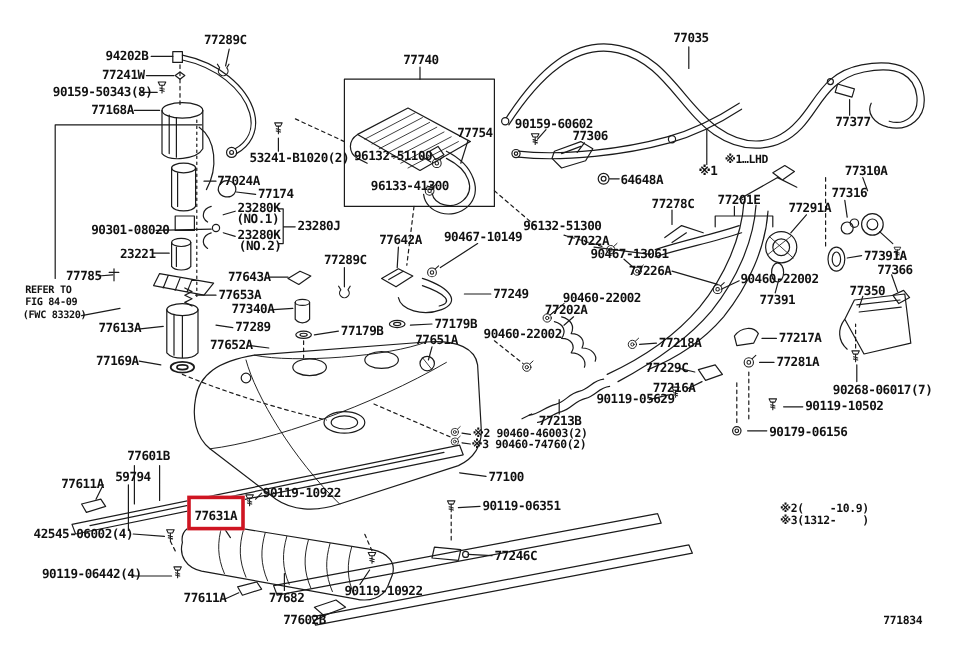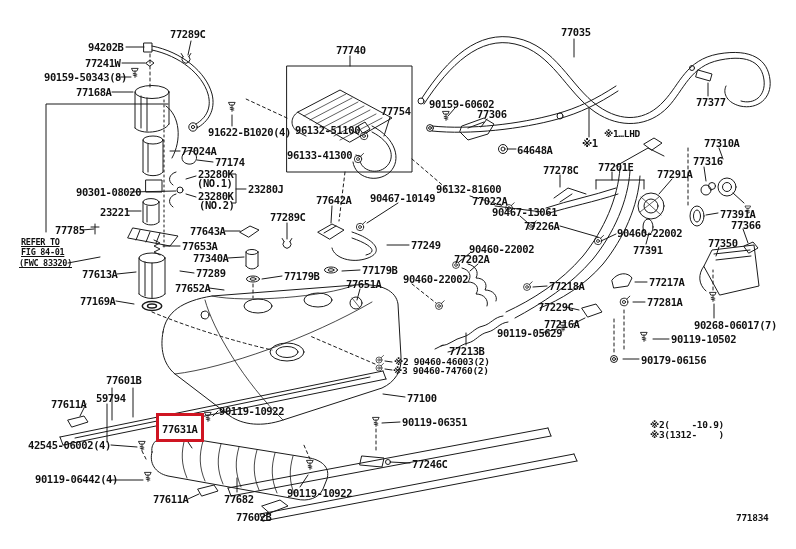--- a/index.html
+++ b/index.html
@@ -1,21 +1,21 @@
 <!DOCTYPE html>
 <html><head>
 <meta charset="utf-8">
 <style>
   html,body{margin:0;padding:0;background:#ffffff;}
   .stage{position:relative;width:796px;height:549px;background:#fff;overflow:hidden;
          font-family:"DejaVu Sans Mono","DejaVu Sans",monospace;}
   svg.art{position:absolute;left:0;top:0;}
   .lbl{position:absolute;font-weight:bold;font-size:10.5px;line-height:1;color:#111;
        white-space:pre;letter-spacing:-0.4px;}
-  .sm{font-size:8.5px;letter-spacing:-0.3px;text-decoration:underline;}
+  .sm{font-size:8.5px;letter-spacing:-0.3px;}
   .md{font-size:9.5px;letter-spacing:-0.3px;}
   .hl{position:absolute;border:3px solid #cf1522;padding:2px 3px;background:#fff;}
   .hl span{font-weight:bold;font-size:10.5px;color:#111;letter-spacing:-0.4px;white-space:pre;}
 </style>
 </head>
 <body>
 
 <div class="stage">
 
 <svg class="art" width="796" height="549" viewBox="0 0 796 549">
@@ -184,61 +184,61 @@
     <path stroke-dasharray="3,3" d="M470,196 L504,206 M412,284 L436,303"></path>
   </g>
 </g>
 </svg>
 
 <div class="lbl" style="left:88px;top:42px">94202B</div>
 <div class="lbl" style="left:170px;top:29px">77289C</div>
 <div class="lbl" style="left:85px;top:58px">77241W</div>
 <div class="lbl" style="left:44px;top:72px">90159-50343(8)</div>
 <div class="lbl" style="left:76px;top:87px">77168A</div>
-<div class="lbl" style="left:208px;top:127px">91622-B1020(4)</div>
+<div class="lbl" style="left:208px;top:127px">53241-B1020(2)</div>
 <div class="lbl" style="left:181px;top:146px">77024A</div>
 <div class="lbl" style="left:215px;top:157px">77174</div>
 <div class="lbl" style="left:198px;top:169px">23280K</div>
 <div class="lbl" style="left:197px;top:178px">(NO.1)</div>
 <div class="lbl" style="left:198px;top:191px">23280K</div>
 <div class="lbl" style="left:199px;top:200px">(NO.2)</div>
 <div class="lbl" style="left:248px;top:184px">23280J</div>
 <div class="lbl" style="left:76px;top:187px">90301-08020</div>
 <div class="lbl" style="left:100px;top:207px">23221</div>
 <div class="lbl" style="left:55px;top:225px">77785</div>
 <div class="lbl sm" style="left:21px;top:238px">REFER TO</div>
-<div class="lbl sm" style="left:21px;top:248px">FIG 84-01</div>
+<div class="lbl sm" style="left:21px;top:248px">FIG 84-09</div>
 <div class="lbl sm" style="left:19px;top:259px">(FWC 83320)</div>
 <div class="lbl" style="left:82px;top:269px">77613A</div>
 <div class="lbl" style="left:80px;top:296px">77169A</div>
 <div class="lbl" style="left:190px;top:226px">77643A</div>
 <div class="lbl" style="left:182px;top:241px">77653A</div>
 <div class="lbl" style="left:193px;top:253px">77340A</div>
 <div class="lbl" style="left:196px;top:268px">77289</div>
 <div class="lbl" style="left:175px;top:283px">77652A</div>
 <div class="lbl" style="left:284px;top:271px">77179B</div>
 <div class="lbl" style="left:346px;top:279px">77651A</div>
 <div class="lbl" style="left:362px;top:265px">77179B</div>
 <div class="lbl" style="left:336px;top:45px">77740</div>
 <div class="lbl" style="left:381px;top:106px">77754</div>
 <div class="lbl" style="left:295px;top:125px">96132-51100</div>
-<div class="lbl" style="left:287px;top:150px">96133-41300</div>
+<div class="lbl" style="left:309px;top:150px">96133-41300</div>
 <div class="lbl" style="left:561px;top:27px">77035</div>
 <div class="lbl" style="left:429px;top:99px">90159-60602</div>
 <div class="lbl" style="left:477px;top:109px">77306</div>
 <div class="lbl" style="left:517px;top:145px">64648A</div>
 <div class="lbl" style="left:696px;top:97px">77377</div>
 <div class="lbl" style="left:582px;top:138px">※1</div>
 <div class="lbl md" style="left:604px;top:129px">※1…LHD</div>
 <div class="lbl" style="left:704px;top:138px">77310A</div>
 <div class="lbl" style="left:693px;top:156px">77316</div>
 <div class="lbl" style="left:543px;top:165px">77278C</div>
 <div class="lbl" style="left:598px;top:162px">77201E</div>
 <div class="lbl" style="left:657px;top:169px">77291A</div>
-<div class="lbl" style="left:436px;top:184px">96132-81600</div>
+<div class="lbl" style="left:436px;top:184px">96132-51300</div>
 <div class="lbl" style="left:472px;top:196px">77022A</div>
 <div class="lbl" style="left:492px;top:207px">90467-13061</div>
 <div class="lbl" style="left:370px;top:193px">90467-10149</div>
 <div class="lbl" style="left:316px;top:195px">77642A</div>
 <div class="lbl" style="left:270px;top:212px">77289C</div>
 <div class="lbl" style="left:411px;top:240px">77249</div>
 <div class="lbl" style="left:524px;top:221px">77226A</div>
 <div class="lbl" style="left:617px;top:228px">90460-22002</div>
 <div class="lbl" style="left:469px;top:244px">90460-22002</div>
 <div class="lbl" style="left:403px;top:274px">90460-22002</div>

